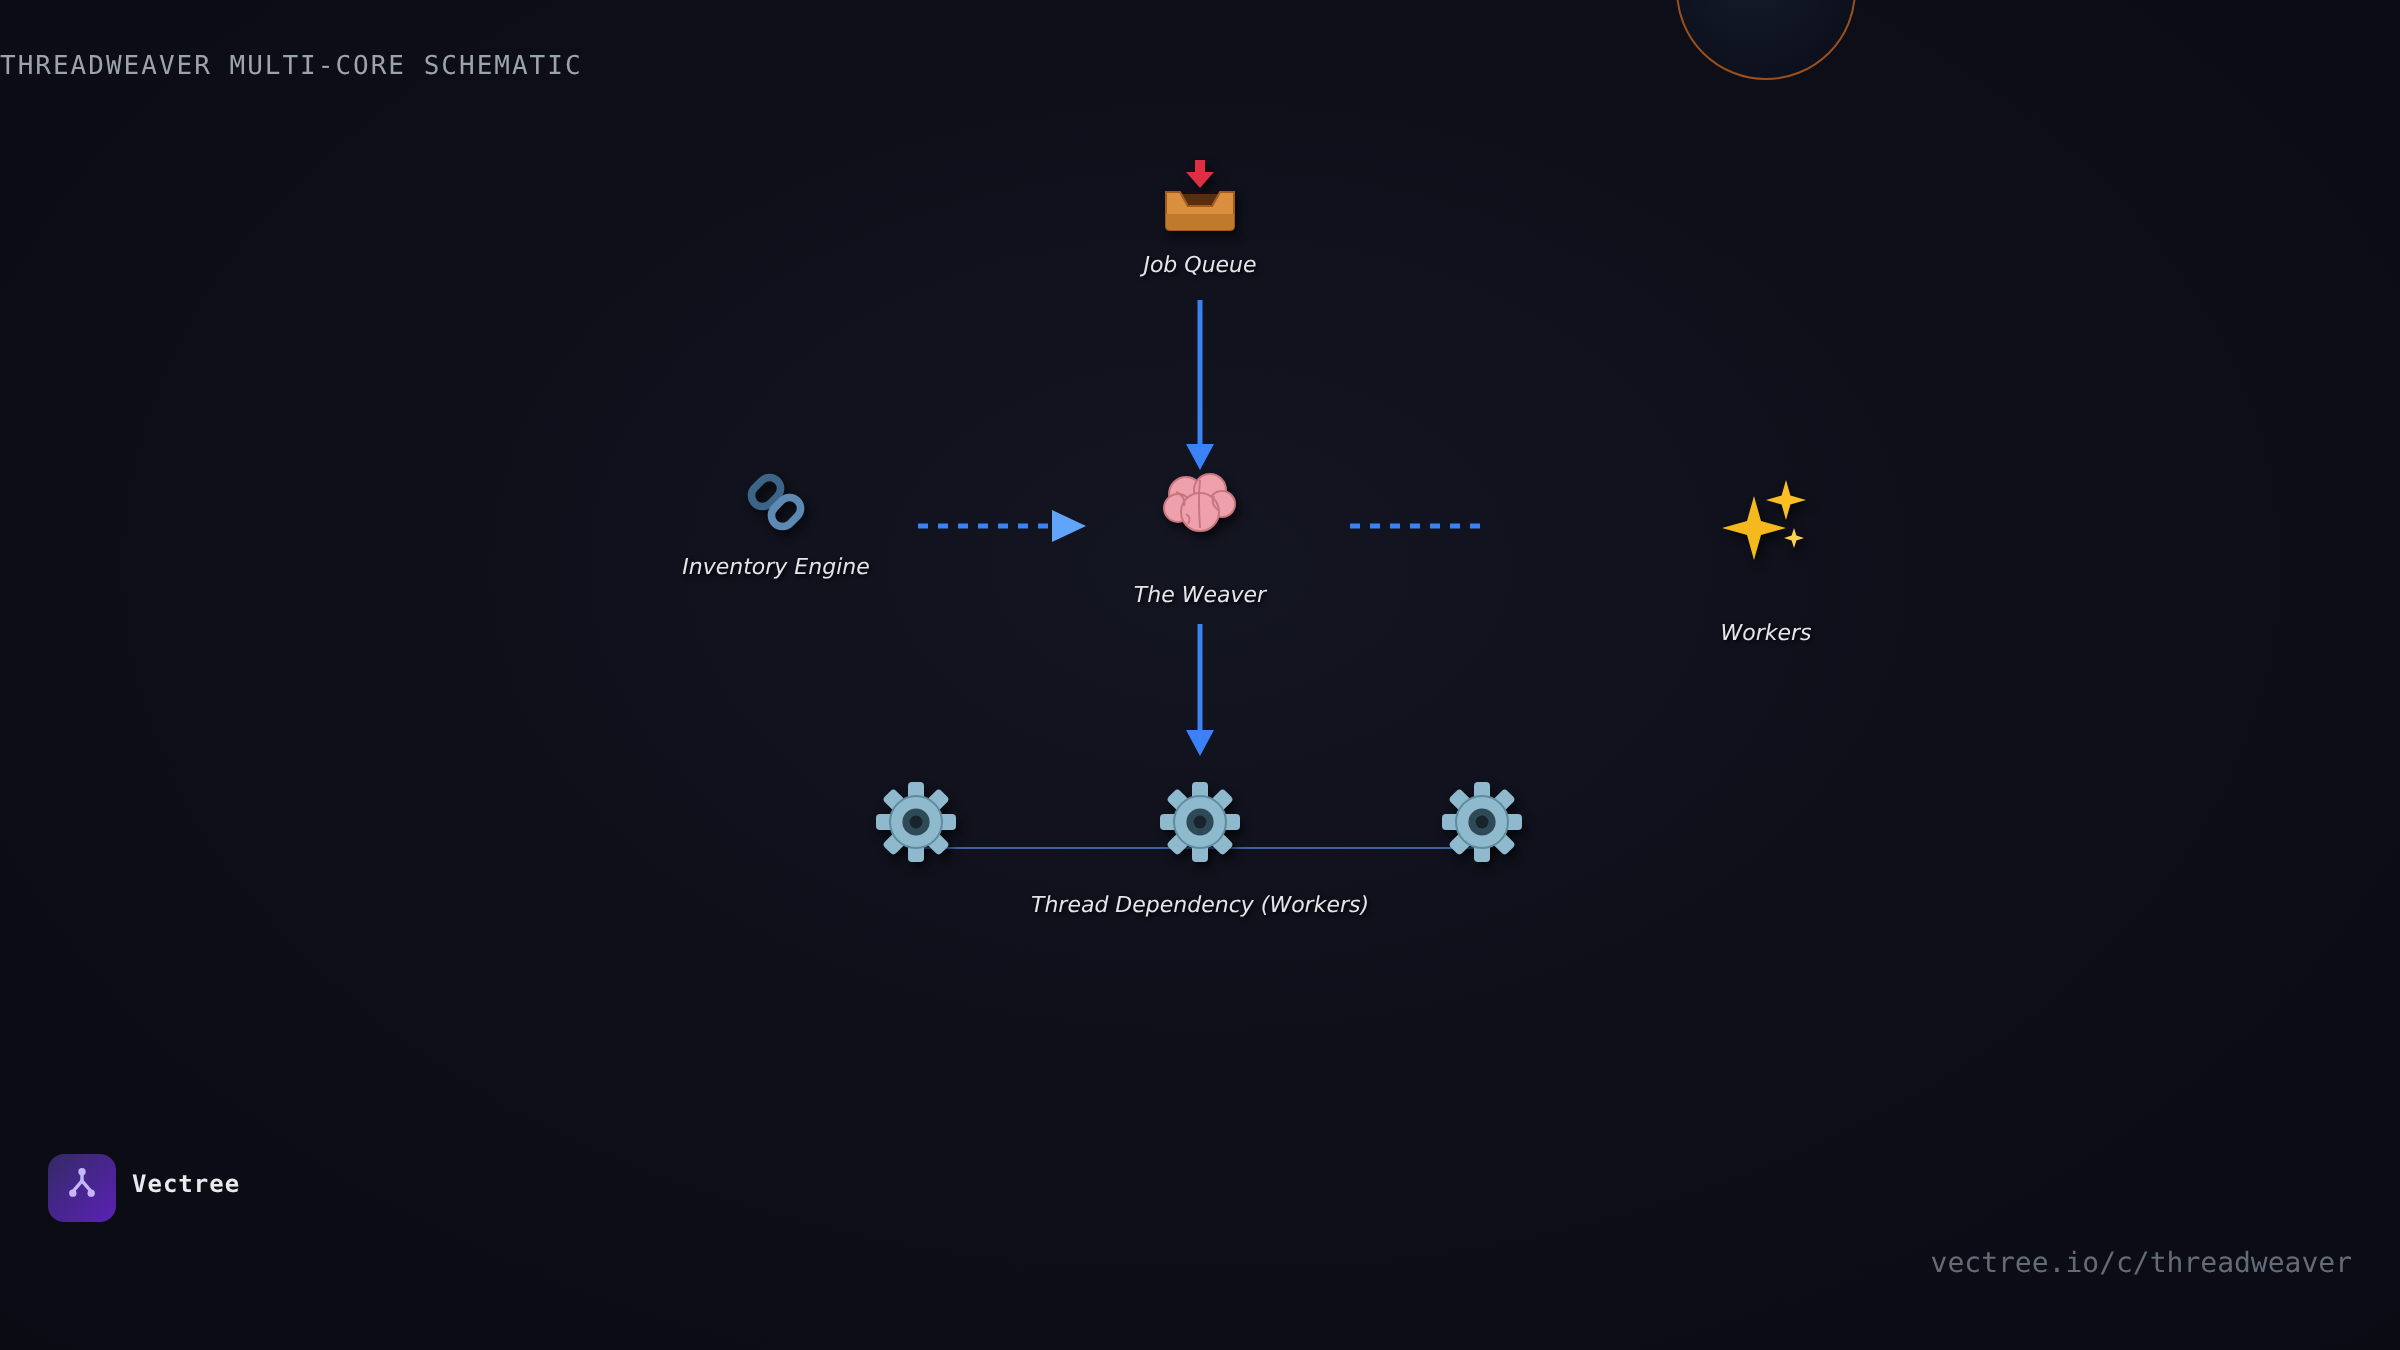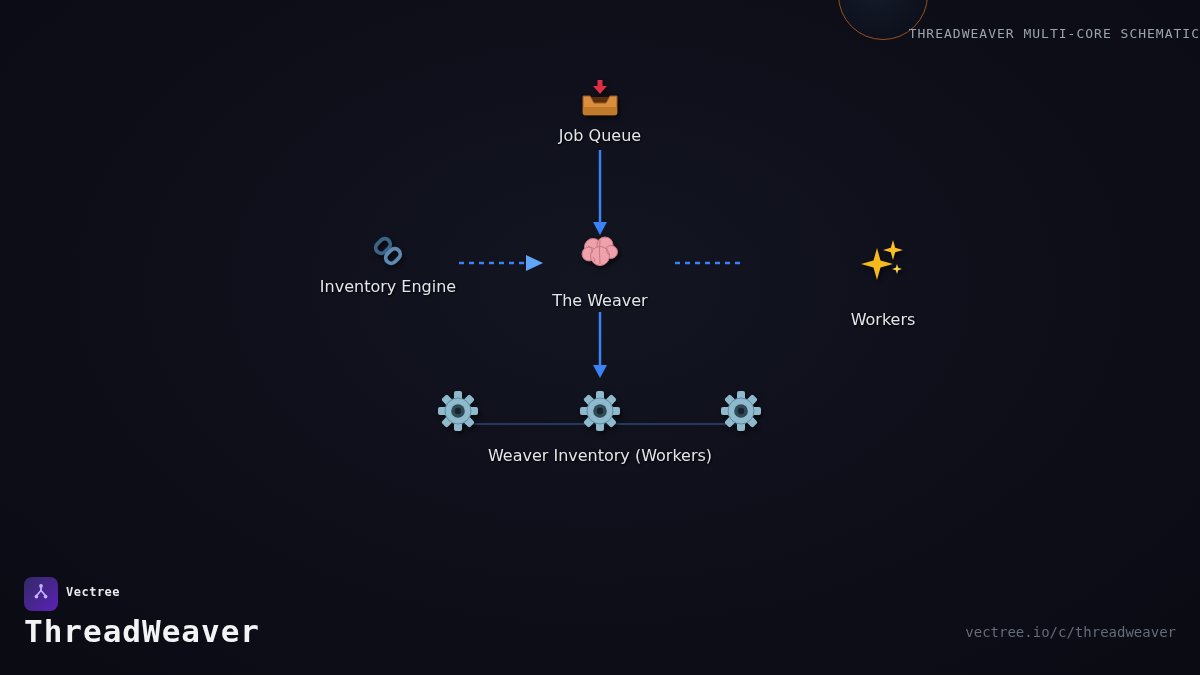--- a/index.html
+++ b/index.html
@@ -7,31 +7,32 @@
     position:relative;
     width:1200px;height:675px;
     overflow:hidden;
     background:radial-gradient(ellipse at 50% 42%, #131521 0%, #0d0e18 55%, #0a0b13 100%);
     font-family:"DejaVu Sans", sans-serif;
   }
   .abs{position:absolute;}
   
   .schem-title{
     top:26px;left:0;width:100%;
-    text-align:right;
+    text-align:left;
     font-family:"DejaVu Sans Mono", monospace;
     font-size:13px;letter-spacing:1px;
     color:#9ba3ad;
   }
   
   .node-label{
-    font-size:16px;color:#e2e6ea;
+    font-size:11px;color:#e2e6ea;
     text-shadow:1px 1px 2px rgba(0,0,0,0.9);
     white-space:nowrap;
     transform:translateX(-50%);
+    font-style:italic;
   }
   .node-icon{transform:translateX(-50%);filter:drop-shadow(2px 3px 2px rgba(0,0,0,0.55));}
   .node-icon svg{display:block;}
   
   #arrows{top:0;left:0;pointer-events:none;}
   
   .deco-circle{
     left:838px;top:-50px;width:88px;height:88px;
     border-radius:50%;
     border:1.5px solid #9a4f1d;
@@ -200,33 +201,32 @@
             <rect x="-4" y="-20" width="8" height="9" rx="2" transform="rotate(270)"></rect>
             <rect x="-4" y="-20" width="8" height="9" rx="2" transform="rotate(315)"></rect>
           </g>
           <circle r="13" fill="#8fb9cc" stroke="#5d8ca1" stroke-width="1"></circle>
           <circle r="6.8" fill="#2f4a57"></circle>
           <circle r="3.2" fill="#17242c"></circle>
         </g>
       </svg>
     </span>
   </div>
-  <div class="abs node-label" style="left:600px;top:446px;">Weaver Inventory (Workers)</div>
+  <div class="abs node-label" style="left:600px;top:446px;">Thread Dependency (Workers)</div>
 
   <div class="abs logo-box">
     <span>
       <svg width="26" height="26" viewBox="0 0 34 34">
         <g stroke="#c4b5fd" stroke-width="2.2" fill="none" stroke-linecap="round">
           <path d="M17 9 L17 15"></path>
           <path d="M17 15 L11 22"></path>
           <path d="M17 15 L23 22"></path>
         </g>
         <circle cx="17" cy="9" r="2.4" fill="#c4b5fd"></circle>
         <circle cx="11" cy="23" r="2.4" fill="#c4b5fd"></circle>
         <circle cx="23" cy="23" r="2.4" fill="#c4b5fd"></circle>
       </svg>
     </span>
   </div>
   <div class="abs brand-name">Vectree</div>
-  <div class="abs product-title">ThreadWeaver</div>
   <div class="abs product-url">vectree.io/c/threadweaver</div>
 
 </div>
 
 </body></html>

